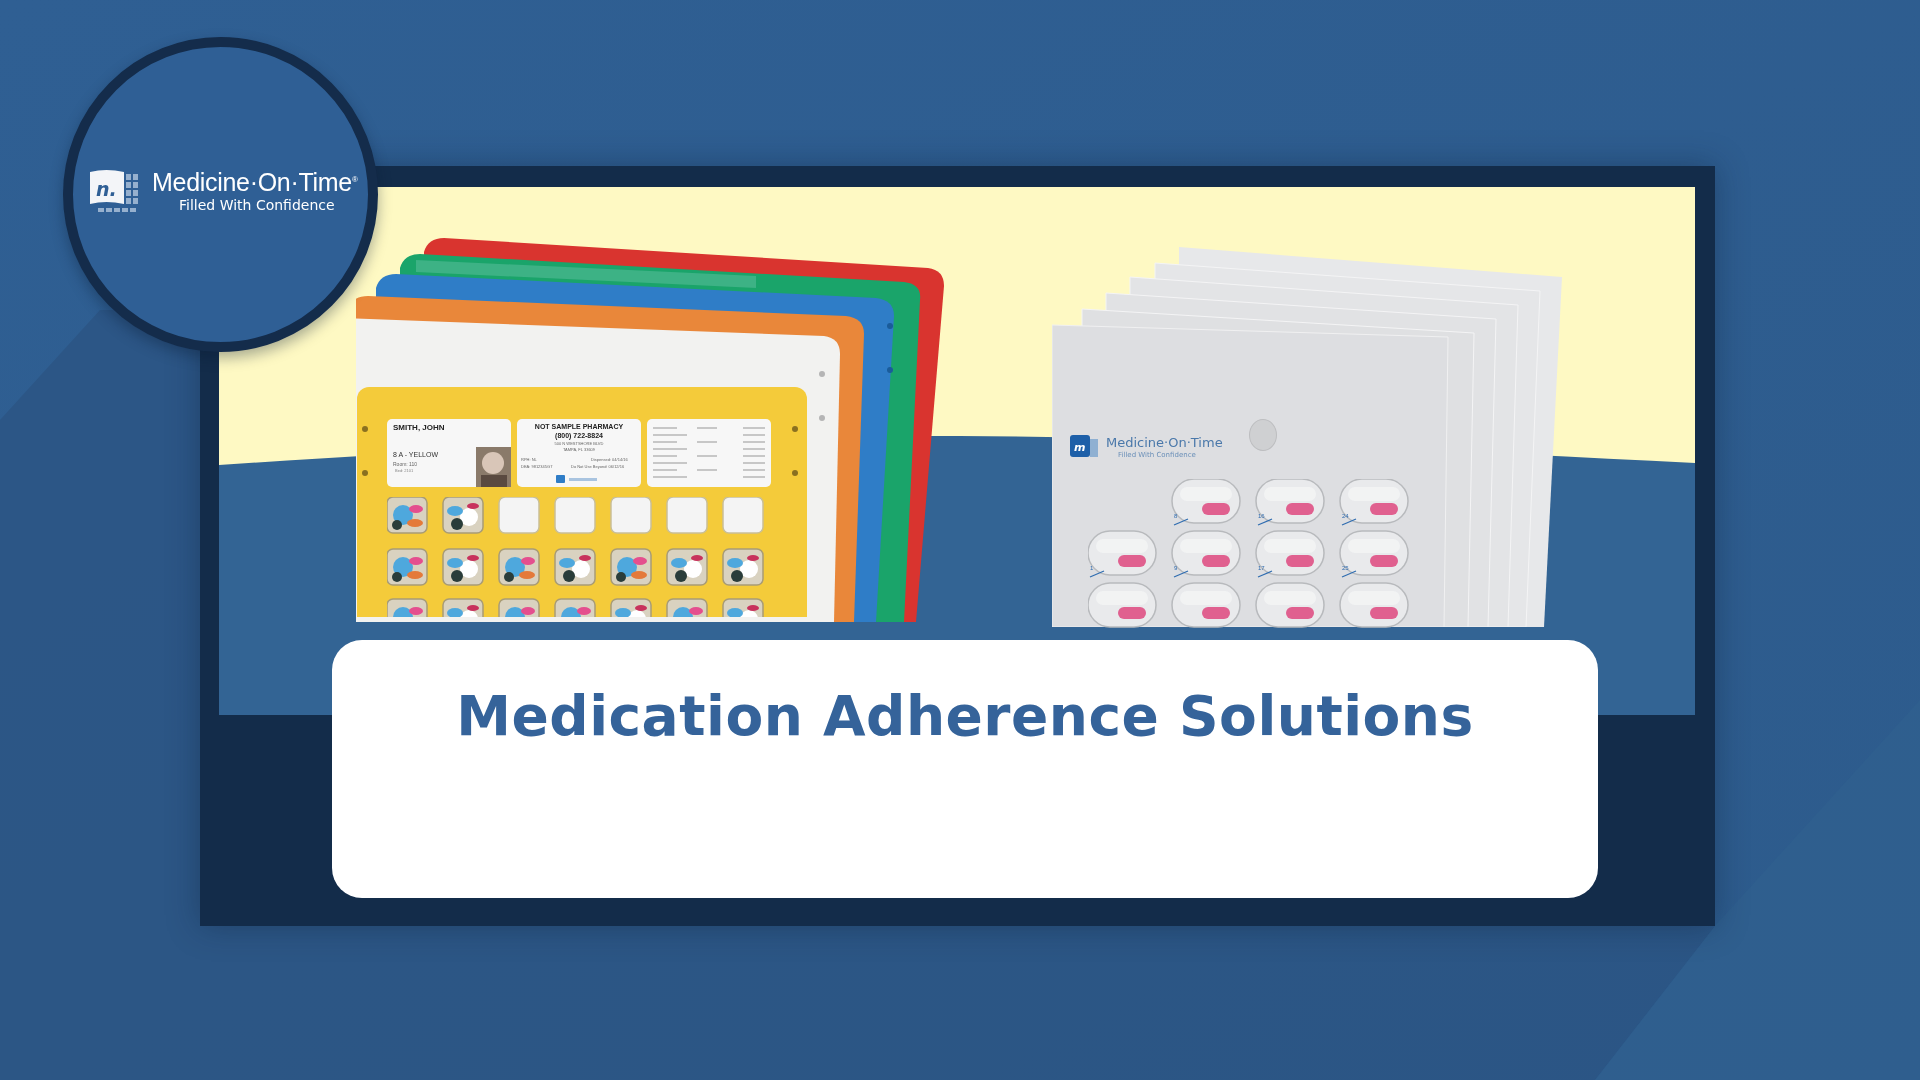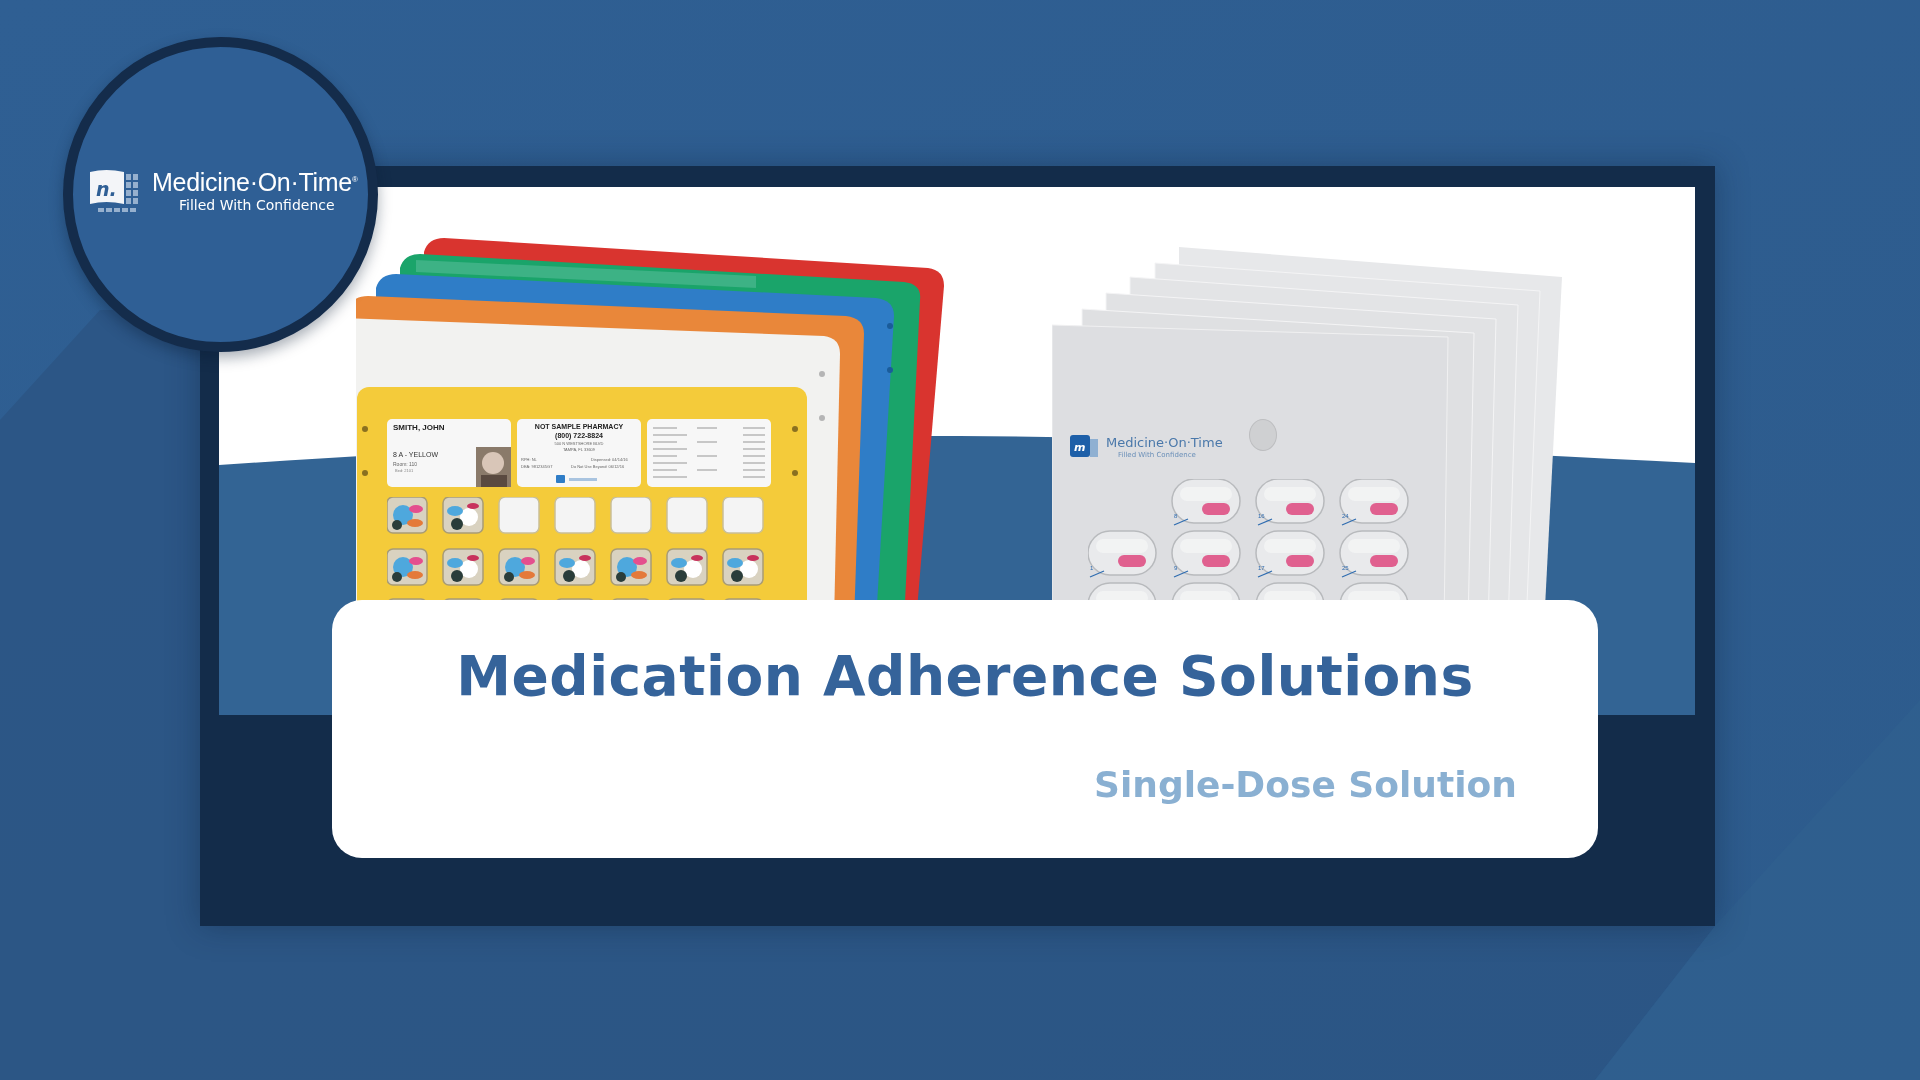--- a/index.html
+++ b/index.html
@@ -12,30 +12,30 @@
     .abs { position: absolute; }
 
     
     .frame-outer {
       position: absolute; left: 200px; top: 166px; width: 1515px; height: 760px;
       background: #132c4a;
       box-shadow: 0 0 30px rgba(10,25,50,0.35);
     }
     .frame-inner {
       position: absolute; left: 219px; top: 187px; width: 1476px; height: 528px;
-      overflow: hidden; background: #ffffff;
+      overflow: hidden; background: #fef9c3;
     }
     .frame-inner .wave { position: absolute; left: 0; top: 0; }
 
     
     .product { position: absolute; }
 
     
     .caption-card {
-      position: absolute; left: 332px; top: 600px; width: 1266px; height: 258px;
+      position: absolute; left: 332px; top: 640px; width: 1266px; height: 258px;
       background: #ffffff; border-radius: 30px;
     }
     .caption-title {
       position: absolute; left: 0; right: 0; top: 44px; text-align: center;
       font-size: 55px; font-weight: 700; color: #35639a; letter-spacing: 0.5px;
       font-family: "DejaVu Sans", sans-serif;
     }
     .caption-sub {
       position: absolute; font-size: 36px; font-weight: 700; color: #8ab0d2;
       font-family: "DejaVu Sans", sans-serif;
@@ -243,21 +243,20 @@
     <div class="abs" style="left:290px; top:188px; font-size:6px; color:#2f6cb0;">24</div>
     <div class="abs" style="left:38px; top:240px; font-size:6px; color:#2f6cb0;">1</div>
     <div class="abs" style="left:122px; top:240px; font-size:6px; color:#2f6cb0;">9</div>
     <div class="abs" style="left:206px; top:240px; font-size:6px; color:#2f6cb0;">17</div>
     <div class="abs" style="left:290px; top:240px; font-size:6px; color:#2f6cb0;">25</div>
   </div>
 </div>
 
 <div class="caption-card">
   <div class="caption-title">Medication Adherence Solutions</div>
-  <div class="caption-sub" style="left:762px; top:164px;">Single-Dose Solution</div>
 </div>
 
 <div class="logo-circle"></div>
 <svg class="abs" style="left:88px; top:168px;" width="60" height="48" viewBox="0 0 60 48">
   <g fill="#a9bfd9" opacity="0.85">
     <rect x="38" y="6" width="5" height="6"></rect>
       <rect x="45" y="6" width="5" height="6"></rect>
     <rect x="38" y="14" width="5" height="6"></rect>
       <rect x="45" y="14" width="5" height="6"></rect>
     <rect x="38" y="22" width="5" height="6"></rect>

